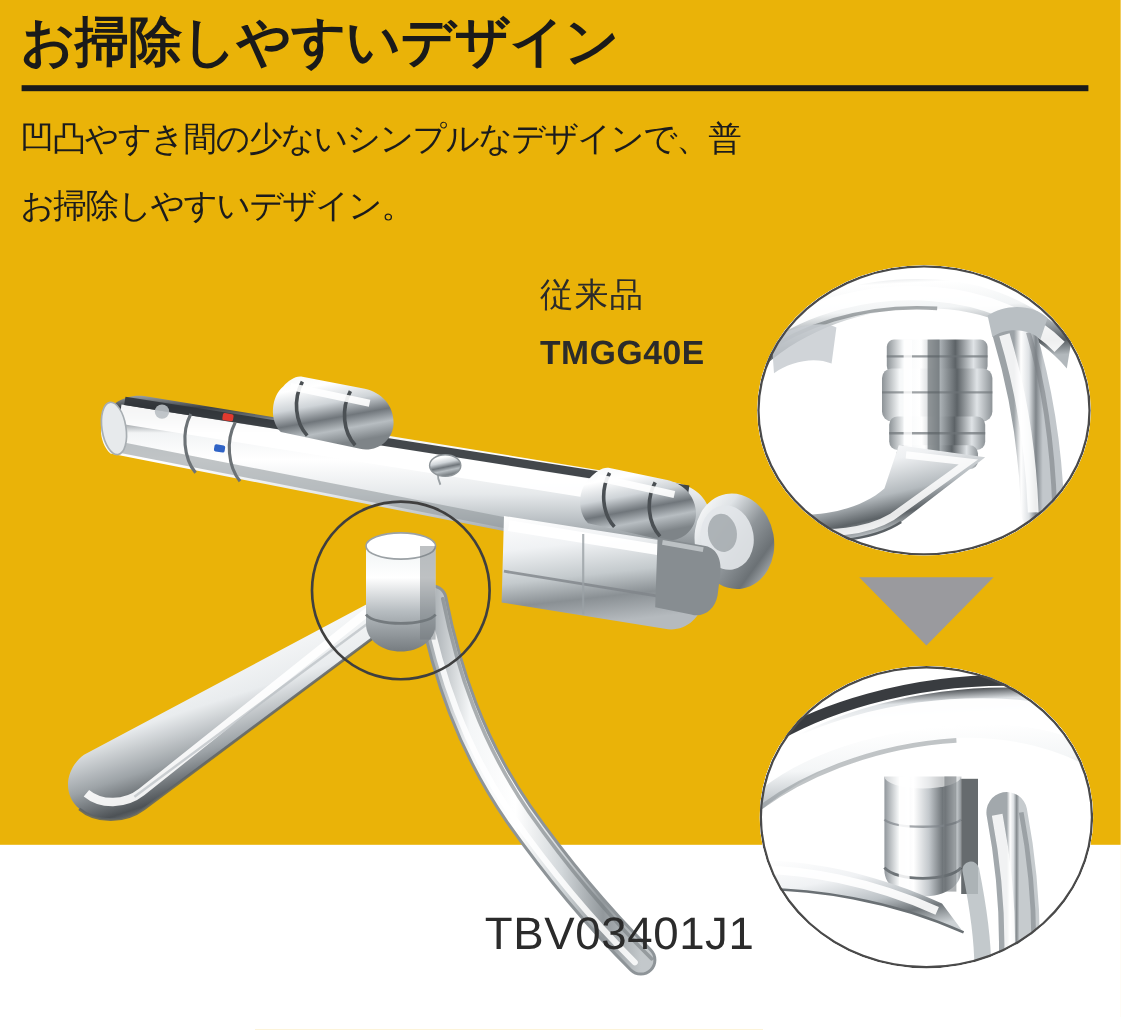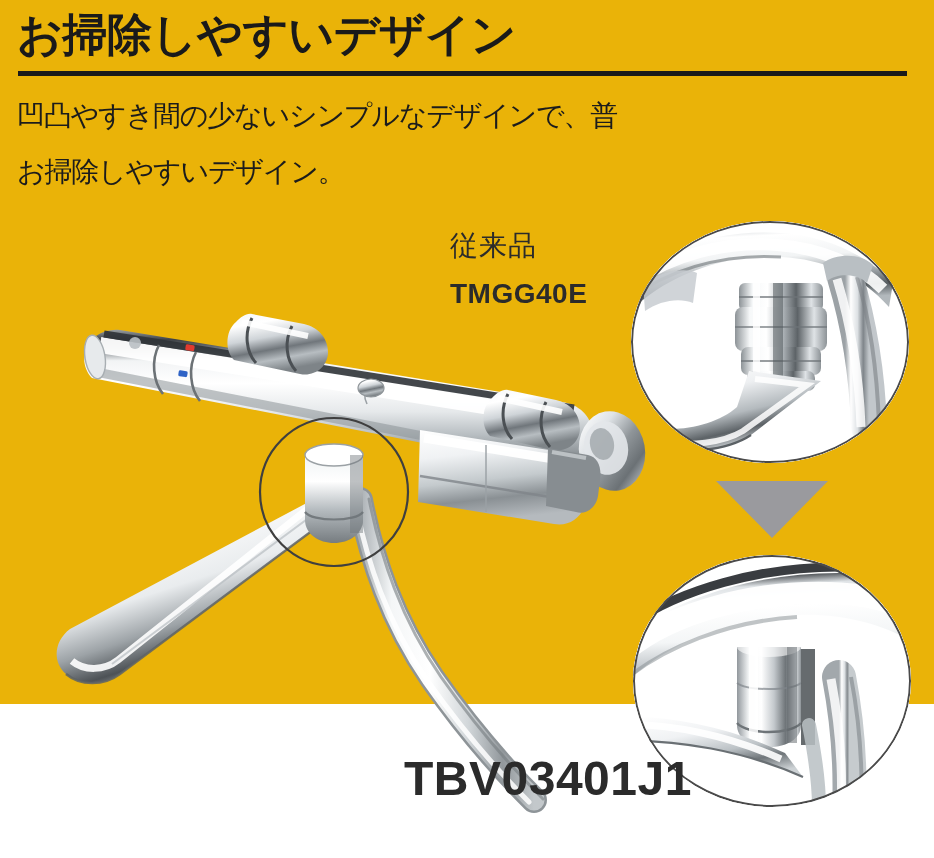--- a/index.html
+++ b/index.html
@@ -68,24 +68,24 @@
     text-align: left;
     margin-left: 29px;
   }
   .label-legacy .l1 { display:block; letter-spacing: 1px; }
   .label-legacy .l2 { display:block; letter-spacing: 0.5px; font-weight: bold; }
 
   .label-new {
     position: absolute;
     left: 404px;
     top: 757px;
-    font-size: 48px;
+    font-size: 38px;
     line-height: 44px;
     color: #2b2b2b;
-    font-weight: 700;
+    font-weight: 400;
     letter-spacing: 0.5px;
     white-space: nowrap;
   }
 
   
   .stage { position: absolute; left: 0; top: 0; width: 934px; height: 858px; }
   .stage svg { display: block; }
 
   .inset {
     position: absolute;

